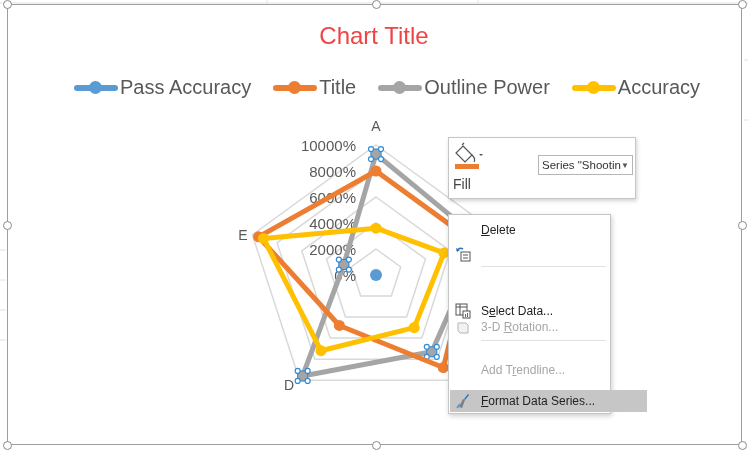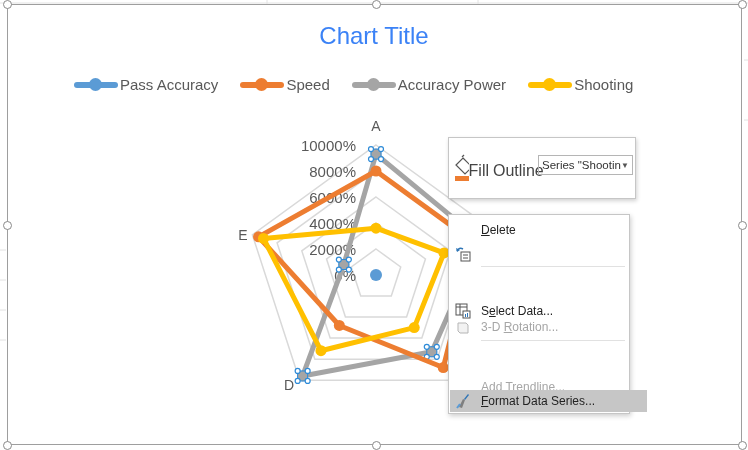--- a/index.html
+++ b/index.html
@@ -1,31 +1,31 @@
 <!DOCTYPE html>
 <html><head>
 <meta charset="utf-8">
 <style>
   html,body{margin:0;padding:0;}
   body{width:748px;height:450px;background:#fff;position:relative;overflow:hidden;font-family:"Liberation Sans",sans-serif;}
   .gridlines{position:absolute;inset:0;}
   .chart-frame{position:absolute;left:7px;top:4px;width:735px;height:441px;border:1px solid #9e9e9e;background:#fff;box-sizing:border-box;}
   .handle{position:absolute;width:9px;height:9px;border:1.5px solid #8a8a8a;border-radius:50%;background:#fff;box-sizing:border-box;}
-  .chart-title{position:absolute;left:0;width:748px;top:22px;text-align:center;font-size:24px;color:#3b82f6;}
-  .legend{position:absolute;top:76px;left:74px;display:flex;gap:22px;font-size:15px;color:#595959;align-items:flex-end;}
+  .chart-title{position:absolute;left:0;width:748px;top:22px;text-align:center;font-size:24px;color:#ef4444;}
+  .legend{position:absolute;top:76px;left:74px;display:flex;gap:22px;font-size:20px;color:#595959;align-items:flex-end;}
   .legend-item{display:flex;align-items:center;gap:2px;}
   .legend-swatch{position:relative;width:44px;height:6px;border-radius:3px;}
   .legend-swatch .dot{position:absolute;left:15px;top:-4px;width:13px;height:13px;border-radius:50%;}
   svg.radar{position:absolute;left:0;top:0;}
   .mini-toolbar{position:absolute;left:448px;top:137px;width:188px;height:62px;background:#fff;border:1px solid #c6c6c6;box-shadow:1px 2px 4px rgba(0,0,0,0.18);box-sizing:border-box;}
-  .tb-btn{position:absolute;top:4px;height:52px;display:flex;align-items:center;font-size:16px;color:#444;}
+  .tb-btn{position:absolute;top:4px;height:52px;display:flex;flex-direction:column;font-size:14px;color:#444;}
   .tb-btn .lbl{margin-top:6px;}
   .series-select{position:absolute;left:89px;top:17px;width:95px;height:20px;border:1px solid #b5b5b5;font-size:11.5px;color:#333;line-height:19px;padding-left:3px;box-sizing:border-box;white-space:nowrap;overflow:hidden;}
   .series-select .caret{position:absolute;right:3px;top:0;font-size:8px;color:#555;}
-  .context-menu{position:absolute;left:448px;top:214px;width:182px;height:200px;background:#fff;border:1px solid #c6c6c6;box-shadow:1px 2px 5px rgba(0,0,0,0.2);box-sizing:border-box;font-size:12px;}
+  .context-menu{position:absolute;left:448px;top:214px;width:163px;height:200px;background:#fff;border:1px solid #c6c6c6;box-shadow:1px 2px 5px rgba(0,0,0,0.2);box-sizing:border-box;font-size:12px;}
   .menu-item{position:absolute;left:1px;width:197px;height:22px;line-height:22px;color:#222;}
   .menu-item .text{position:absolute;left:31px;}
   .menu-item.disabled{color:#a6a6a6;text-align:center;}
   .menu-item.highlight{background:#c6c6c6;}
   .menu-item .mi-icon{position:absolute;left:5px;top:3px;width:16px;height:16px;}
   .menu-sep{position:absolute;left:32px;right:4px;height:1px;background:#e1e1e1;}
   .submenu-arrow{position:absolute;right:8px;font-size:8px;color:#444;}
   .submenu-divider{position:absolute;right:22px;top:4px;width:1px;height:14px;background:#e0e0e0;}
   u{text-decoration:underline;}
 </style>
@@ -63,33 +63,33 @@
   <div class="legend-item">
     <div class="legend-swatch" style="background:#5b9bd5">
         <div class="dot" style="background:#5b9bd5"></div>
       </div>
     <span>Pass Accuracy</span>
   </div>
   <div class="legend-item">
     <div class="legend-swatch" style="background:#ed7d31">
         <div class="dot" style="background:#ed7d31"></div>
       </div>
-    <span>Speed</span>
+    <span>Title</span>
   </div>
   <div class="legend-item">
     <div class="legend-swatch" style="background:#a5a5a5">
         <div class="dot" style="background:#a5a5a5"></div>
       </div>
-    <span>Accuracy Power</span>
+    <span>Outline Power</span>
   </div>
   <div class="legend-item">
     <div class="legend-swatch" style="background:#ffc000">
         <div class="dot" style="background:#ffc000"></div>
       </div>
-    <span>Shooting</span>
+    <span>Accuracy</span>
   </div>
 </div>
 
 <svg class="radar" width="748" height="450">
   <g fill="none" stroke="#d9d9d9" stroke-width="1.5">
     <polygon id="grid1" points="376,249 400.727469423674,266.9655581462514 391.2824165596043,296.0344418537486 360.7175834403957,296.0344418537486 351.272530576326,266.9655581462514"></polygon>
       <polygon id="grid2" points="376,223 425.454938847348,258.93111629250274 406.56483311920863,317.06888370749726 345.4351668807914,317.06888370749726 326.545061152652,258.93111629250274"></polygon>
       <polygon id="grid3" points="376,197 450.182408271022,250.8966744387541 421.8472496788129,338.1033255612459 330.1527503211871,338.1033255612459 301.817591728978,250.8966744387541"></polygon>
       <polygon id="grid4" points="376,171 474.909877694696,242.86223258500547 437.1296662384172,359.1377674149945 314.8703337615828,359.1377674149945 277.090122305304,242.86223258500547"></polygon>
       <polygon id="grid5" points="376,145 499.63734711837,234.82779073125684 452.4120827980215,380.1722092687432 299.5879172019785,380.1722092687432 252.36265288163003,234.82779073125687"></polygon>
@@ -167,29 +167,20 @@
   <div class="tb-btn" style="left:4px;width:36px;">
     <svg width="34" height="28">
       <path d="M10 4 L19 13 L12 20 L3 11 Z" fill="#fff" stroke="#555" stroke-width="1.2"></path>
       <path d="M9 3 L11 1" stroke="#555" stroke-width="1.2"></path>
       <path d="M19 13 Q23 17 21 20" fill="none" stroke="#555" stroke-width="1.2"></path>
       <path d="M26 12 L30 12 L28 14 Z" fill="#555"></path>
       <rect x="2" y="22" width="24" height="5" id="fill-swatch" fill="#ed7d31"></rect>
     </svg>
     <span class="lbl">Fill</span>
   </div>
-  <div class="tb-btn" style="left:44px;width:44px;">
-    <svg width="40" height="28">
-      <rect x="8" y="4" width="22" height="16" fill="none" stroke="#555" stroke-width="1" stroke-dasharray="0"></rect>
-      <path d="M16 18 L28 4 L31 7 L19 21 L15 22 Z" fill="#2e75b6" stroke="#1f4e79" stroke-width="0.8"></path>
-      <path d="M34 12 L38 12 L36 14 Z" fill="#555"></path>
-      <rect x="6" y="22" width="26" height="5" id="outline-swatch" fill="#5b9bd5"></rect>
-    </svg>
-    <span class="lbl">Outline</span>
-  </div>
   <div class="series-select">
     <span>Series "Shootin</span>
     <span class="caret">▼</span>
   </div>
 </div>
 
 <div class="context-menu">
   <div class="menu-item" style="top:4px;">
     <span class="text"><u>D</u>elete</span>
   </div>
@@ -214,21 +205,21 @@
     </svg>
     <span class="text">S<u>e</u>lect Data...</span>
   </div>
   <div class="menu-item disabled" style="top:101px;">
     <svg class="mi-icon" viewBox="0 0 16 16">
       <path d="M3 4 L11 4 L13 6 L13 14 L5 14 L3 12 Z" fill="#f2f2f2" stroke="#b5b5b5"></path>
     </svg>
     <span class="text">3-D <u>R</u>otation...</span>
   </div>
   <div class="menu-sep" style="top:125px;"></div>
-  <div class="menu-item disabled" style="top:161px;">
+  <div class="menu-item disabled" style="top:144px;">
     <span class="text">Add T<u>r</u>endline...</span>
   </div>
   <div class="menu-item highlight" style="top:175px;">
     <svg class="mi-icon" viewBox="0 0 16 16">
       <path d="M4 14 L8 6 L10 7 L7 15 Z" fill="#7f7f7f"></path>
       <path d="M9 6 L13 1 L14 2 L10 7 Z" fill="#2e75b6"></path>
       <path d="M2 15 L5 11" stroke="#5b9bd5" stroke-width="2"></path>
     </svg>
     <span class="text"><u>F</u>ormat Data Series...</span>
   </div>

